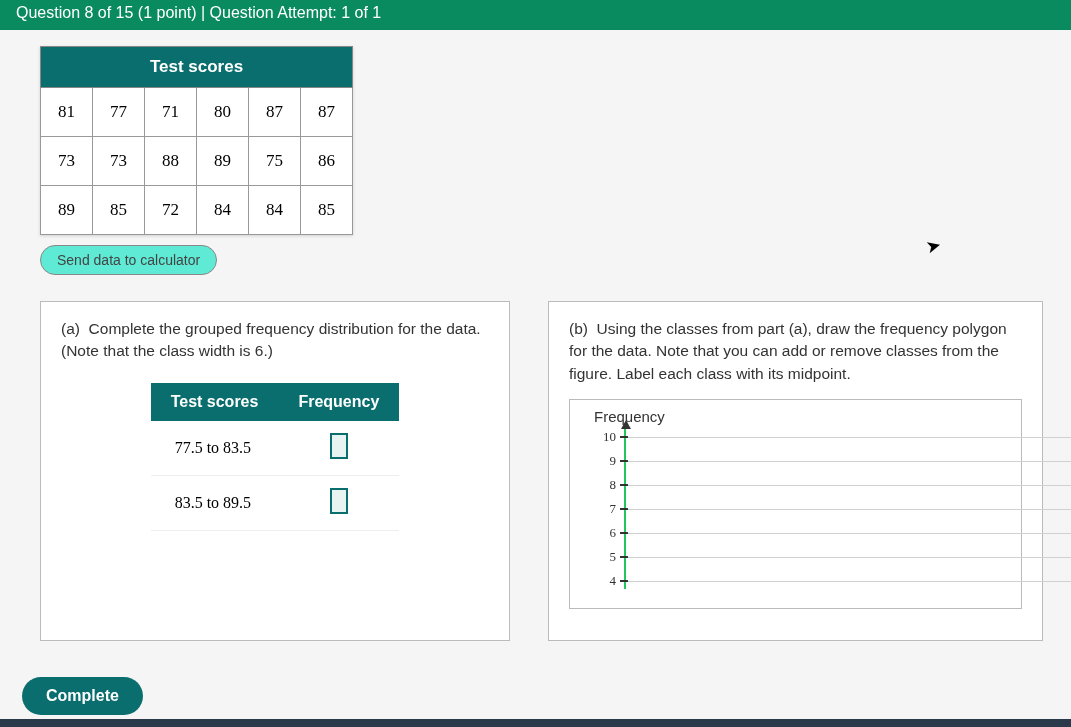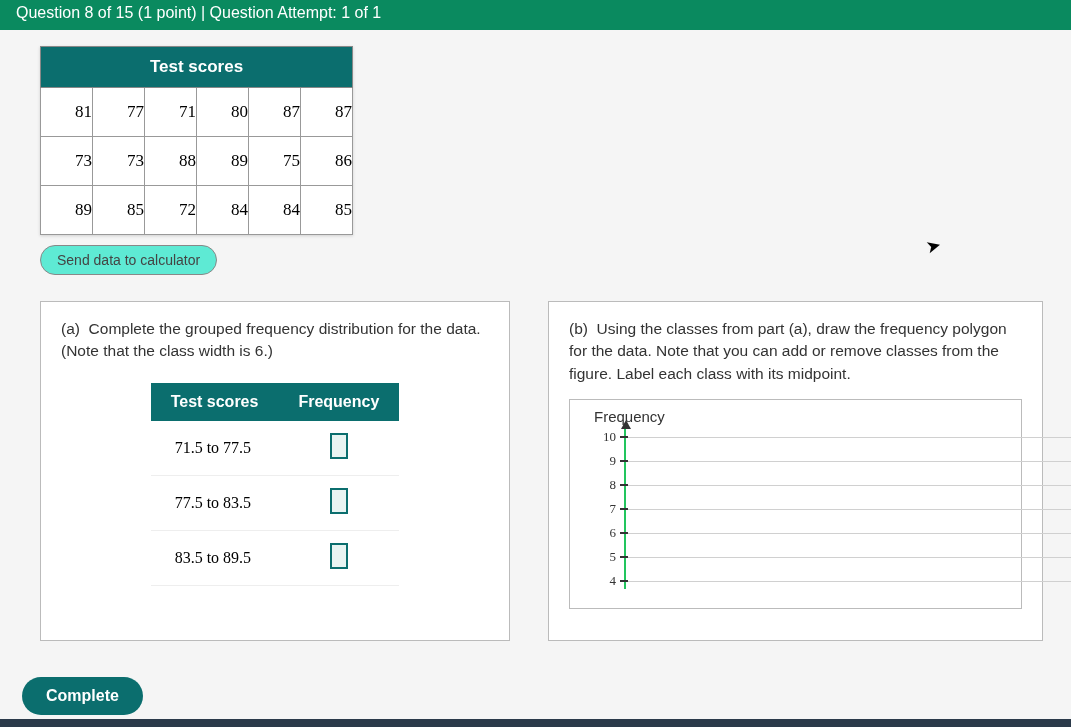--- a/index.html
+++ b/index.html
@@ -32,21 +32,21 @@
   font-weight: bold;
   padding: 10px;
   font-size: 17px;
   text-align: center;
   border: 1px solid #888;
 }
 .data-table td {
   border: 1px solid #999;
   padding: 14px 0;
   width: 52px;
-  text-align: right;
+  text-align: center;
   font-size: 17px;
   font-family: "Times New Roman", serif;
 }
 .send-btn {
   display: inline-block;
   margin-top: 10px;
   border: 1px solid #888;
   border-radius: 18px;
   padding: 6px 16px;
   font-size: 14px;
@@ -226,24 +226,20 @@
       <div class="freq-wrap">
         <table class="freq-table">
           <thead>
             <tr>
               <th>Test scores</th>
               <th>Frequency</th>
             </tr>
           </thead>
           <tbody>
             <tr>
-              <td>71.5 to 77.5</td>
-              <td class="freq-cell"><span class="input-box"></span></td>
-            </tr>
-            <tr>
               <td>77.5 to 83.5</td>
               <td class="freq-cell"><span class="input-box"></span></td>
             </tr>
             <tr>
               <td>83.5 to 89.5</td>
               <td class="freq-cell"><span class="input-box"></span></td>
             </tr>
           </tbody>
         </table>
       </div>

